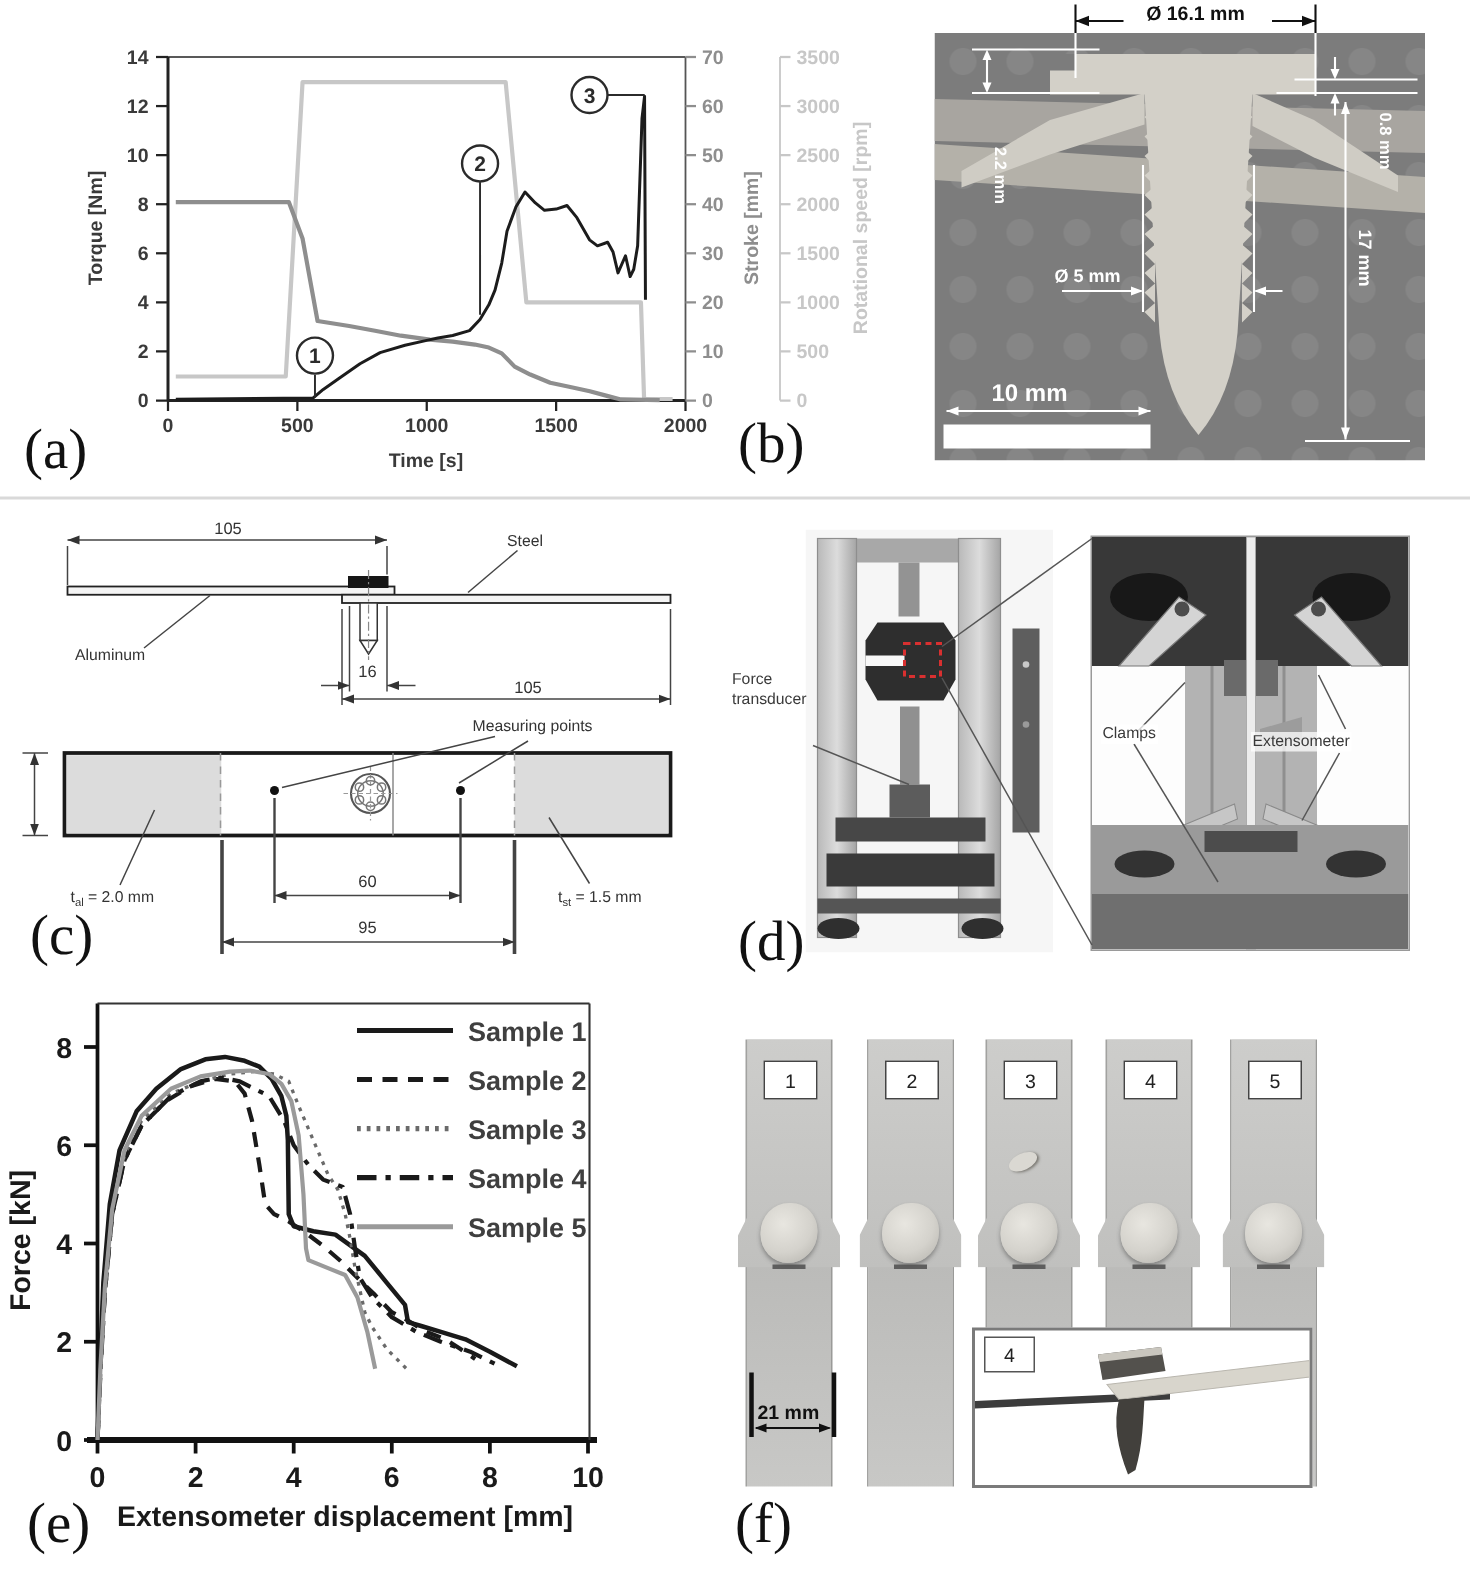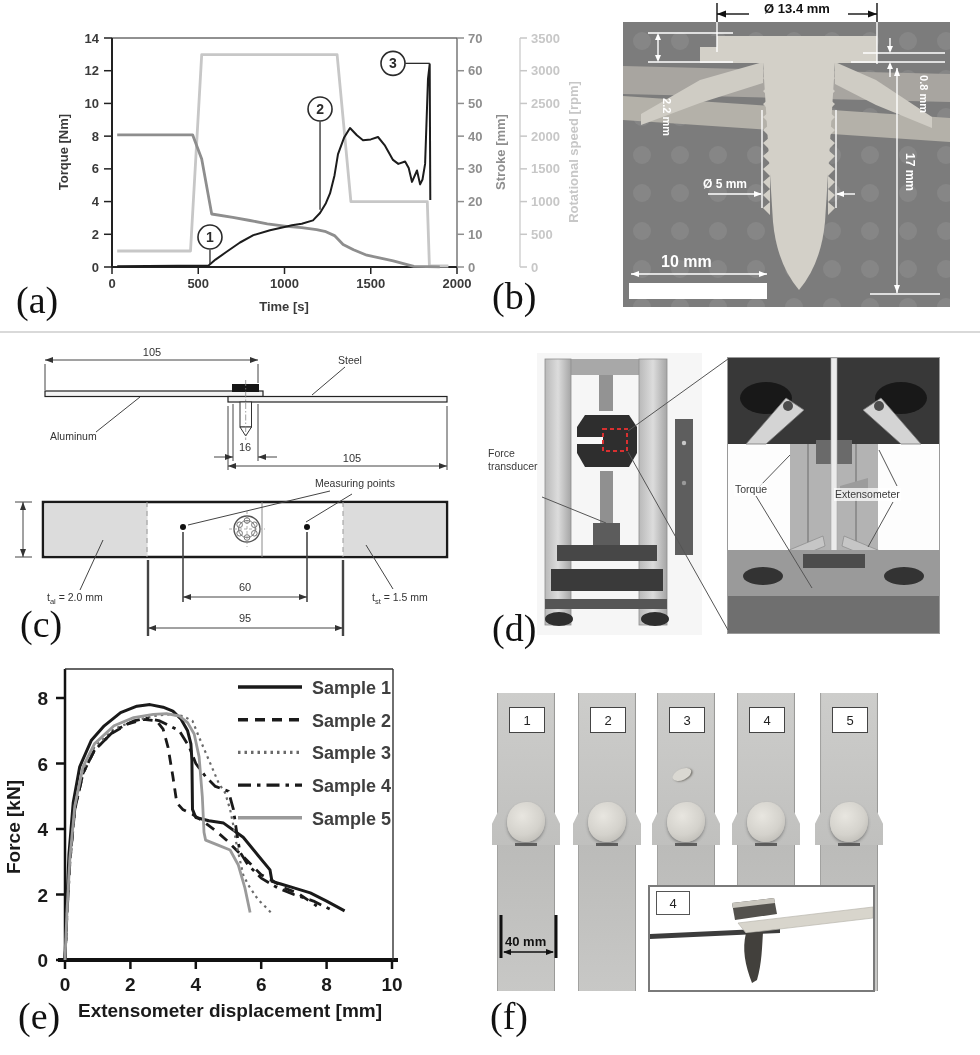--- a/index.html
+++ b/index.html
@@ -180,21 +180,21 @@
       <polygon points="8,252 16,249 16,255"></polygon>
         <polygon points="144,252 136,249 136,255"></polygon>
     </g>
     <rect x="6" y="261" width="138" height="16" fill="#ffffff"></rect>
     <text transform="rotate(90 40 95)" x="40" y="95" fill="#fff" font-size="11" font-weight="bold" text-anchor="middle">2.2 mm</text>
     <text transform="rotate(90 297 72)" x="297" y="72" fill="#fff" font-size="11" font-weight="bold" text-anchor="middle">0.8 mm</text>
     <text transform="rotate(90 283 150)" x="283" y="150" fill="#fff" font-size="12" font-weight="bold" text-anchor="middle">17 mm</text>
     <text x="80" y="166" fill="#fff" font-size="12" font-weight="bold">Ø 5 mm</text>
     <text x="38" y="245" fill="#fff" font-size="16" font-weight="bold">10 mm</text>
   </svg>
-  <div id="b-diam-text" class="abs">Ø 13.4 mm</div>
+  <div id="b-diam-text" class="abs">Ø 16.1 mm</div>
 
   <div class="divider"></div>
 
   <svg id="svg-c" class="abs" style="left:0;top:340px" width="500" height="310" viewBox="0 0 500 310">
     <defs>
       <marker id="mL" markerWidth="9" markerHeight="8" refX="1" refY="4" orient="auto">
         <polygon points="1,4 9,1 9,7" fill="#333"></polygon>
         </marker>
       <marker id="mR" markerWidth="9" markerHeight="8" refX="8" refY="4" orient="auto">
         <polygon points="8,4 0,1 0,7" fill="#333"></polygon>
@@ -321,21 +321,21 @@
     <rect x="75" y="196" width="62" height="14" fill="#4c4c4c"></rect>
     <ellipse cx="35" cy="218" rx="20" ry="9" fill="#333"></ellipse>
     <ellipse cx="176" cy="218" rx="20" ry="9" fill="#333"></ellipse>
     <rect x="0" y="238" width="211" height="37" fill="#6f6f6f"></rect>
   </svg>
 
   <div class="d-label" style="left:488px;top:447px;">
     <div>Force</div>
     <div>transducer</div>
   </div>
-  <div class="d-label" style="left:734px;top:483px;background:rgba(255,255,255,.75);padding:0 1px;">Torque</div>
+  <div class="d-label" style="left:734px;top:483px;background:rgba(255,255,255,.75);padding:0 1px;">Clamps</div>
   <div class="d-label" style="left:834px;top:488px;background:rgba(255,255,255,.75);padding:0 1px;">Extensometer</div>
 
   <svg id="svg-e" class="abs" style="left:0;top:655px" width="460" height="400" viewBox="0 0 460 400">
       <line x1="65" y1="14" x2="65" y2="307" stroke="#111" stroke-width="2.5" fill="none"></line>
       <line x1="58" y1="305" x2="398" y2="305" stroke="#111" stroke-width="4" fill="none"></line>
       <line x1="65" y1="14" x2="393" y2="14" stroke="#333" stroke-width="1.4" fill="none"></line>
       <line x1="393" y1="14" x2="393" y2="305" stroke="#333" stroke-width="1.4" fill="none"></line>
       <line x1="65" y1="307" x2="65" y2="314" stroke="#111" stroke-width="2.5" fill="none"></line>
       <text x="65" y="336" font-size="19" fill="#1a1a1a" text-anchor="middle" font-weight="bold">0</text>
       <line x1="130.4" y1="307" x2="130.4" y2="314" stroke="#111" stroke-width="2.5" fill="none"></line>
@@ -424,21 +424,21 @@
         <span>4</span>
       </div>
     <svg width="223" height="103" viewBox="0 0 223 103">
       <polygon points="0,47 130,41 130,46 0,52" fill="#3c3c3c"></polygon>
       <polygon points="88,36 223,20 223,31 96,46" fill="#d8d5cc" stroke="#b9b6ae" stroke-width="0.7"></polygon>
       <polygon points="82,16 124,11 127,27 85,33" fill="#53514d"></polygon>
       <polygon points="82,16 124,11 125,16 83,21" fill="#c9c6be"></polygon>
       <path d="M96,46 C92,62 95,78 102,96 L107,93 C112,76 112,60 113,45 Z" fill="#42403c"></path>
     </svg>
   </div>
-  <div id="f-scale-text" class="abs">40 mm</div>
+  <div id="f-scale-text" class="abs">21 mm</div>
 
   <svg id="overlay" class="abs" width="980" height="1055" viewBox="0 0 980 1055">
 
     <g stroke="#111" stroke-width="1.4">
       <line x1="717" y1="14" x2="749" y2="14"></line>
         <line x1="848" y1="14" x2="877" y2="14"></line>
       <line x1="717" y1="3" x2="717" y2="22"></line>
         <line x1="877" y1="3" x2="877" y2="22"></line>
     </g>
     <polygon points="717,14 726,10.5 726,17.5" fill="#111"></polygon>

